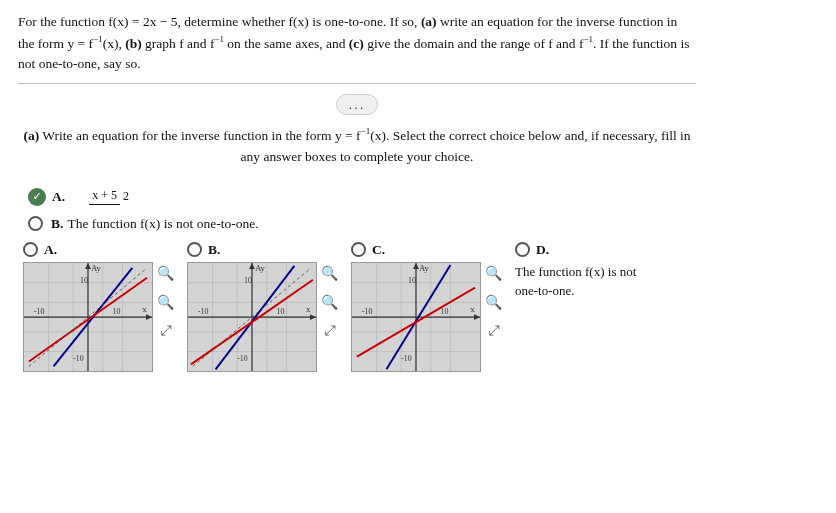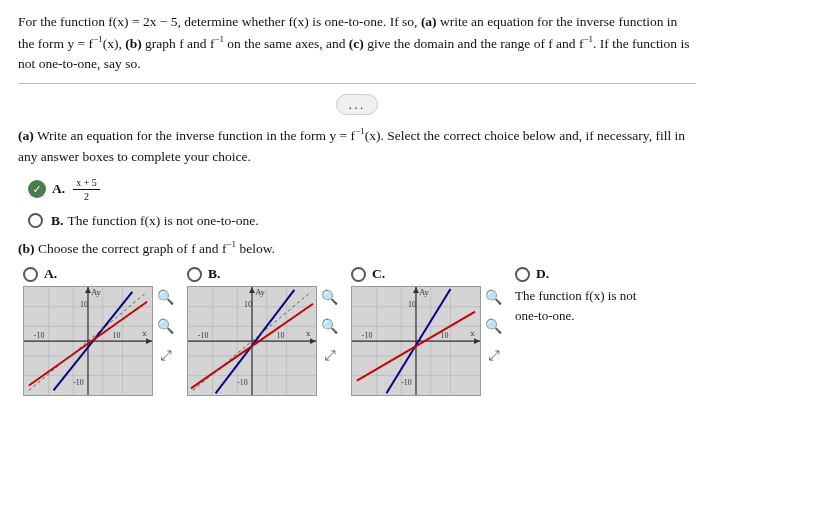--- a/index.html
+++ b/index.html
@@ -36,22 +36,23 @@
       border: 1px solid #ccc;
       border-radius: 12px;
       padding: 2px 12px;
       font-size: 13px;
       cursor: pointer;
       color: #333;
       letter-spacing: 2px;
     }
     .part-a-header {
       font-size: 13.5px;
-      margin-bottom: 8px;
+      margin-bottom: 20px;
       line-height: 1.55;
+      text-align: center;
     }
     .choices-container {
       margin-left: 10px;
     }
     .choice-row {
       display: flex;
       align-items: center;
       margin-bottom: 10px;
       font-size: 13.5px;
     }
@@ -66,25 +67,25 @@
       align-items: center;
       justify-content: center;
       background: #fff;
     }
     .choice-label {
       font-weight: bold;
       margin-right: 4px;
     }
     .fraction {
       display: inline-flex;
-      flex-direction: column;
+      flex-direction: row;
       align-items: center;
       vertical-align: middle;
-      margin: 0 4px;
-      font-size: 10px;
+      margin: 0 20px;
+      font-size: 12px;
     }
     .fraction .numerator {
       border-bottom: 1.5px solid #111;
       padding: 0 3px;
       line-height: 1.3;
     }
     .fraction .denominator {
       padding: 0 3px;
       line-height: 1.3;
     }
@@ -209,23 +210,20 @@
     </div>
 
     <div class="choice-row">
       <div class="radio"></div>
       <span class="choice-label">B.</span>
       <span>The function f(x) is not one-to-one.</span>
     </div>
 
   </div>
 
-  <div class="part-b-header">
-    <strong>(b)</strong> Choose the correct graph of f and f<sup>−1</sup> below.
-  </div>
 
   <div class="graphs-row">
 
     <div class="graph-option">
       <div class="graph-option-header">
         <div class="radio"></div>
         <span><strong>A.</strong></span>
       </div>
       <div class="graph-with-actions">
         <div class="graph-box">

